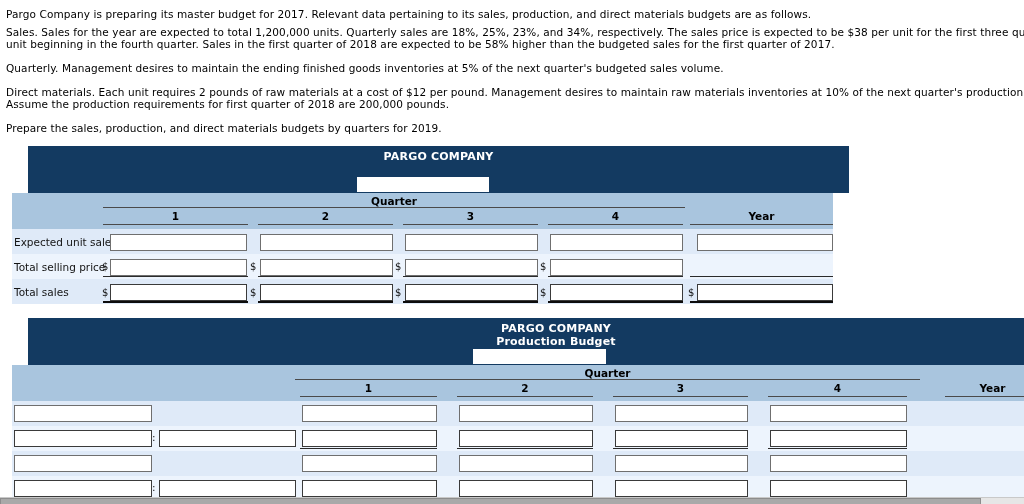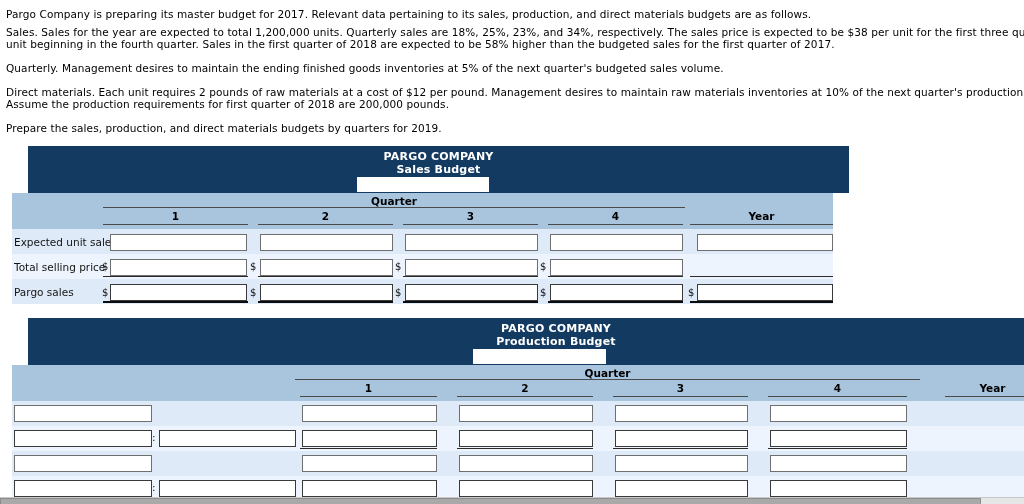--- a/index.html
+++ b/index.html
@@ -50,21 +50,20 @@
 <div class="intro-line" style="top:26px"><span class="it">Sales.</span><span> Sales for the year are expected to total 1,200,000 units. Quarterly sales are 18%, 25%, 23%, and 34%, respectively. The sales price is expected to be $38 per unit for the first three quarters and $</span></div>
 <div class="intro-line" style="top:38px"><span>unit beginning in the fourth quarter. Sales in the first quarter of 2018 are expected to be 58% higher than the budgeted sales for the first quarter of 2017.</span></div>
 <div class="intro-line" style="top:62px"><span class="it">Quarterly.</span><span> Management desires to maintain the ending finished goods inventories at 5% of the next quarter's budgeted sales volume.</span></div>
 <div class="intro-line" style="top:86px"><span class="it">Direct materials.</span><span> Each unit requires 2 pounds of raw materials at a cost of $12 per pound. Management desires to maintain raw materials inventories at 10% of the next quarter's production requirements.</span></div>
 <div class="intro-line" style="top:98px"><span>Assume the production requirements for first quarter of 2018 are 200,000 pounds.</span></div>
 <div class="intro-line" style="top:122px"><span>Prepare the sales, production, and direct materials budgets by quarters for 2019.</span></div>
 
 <div class="tbl" style="left:12px;top:146px;width:821px;height:158px">
   <div class="navy" style="width:821px;height:47px">
     <div class="hline" style="top:4px">PARGO COMPANY</div>
-    <div class="hline" style="top:17px">Sales Budget</div>
   </div>
   <input type="text" class="hdr-input" style="left: 345px; top: 31px; width: 126px;">
 
   <div class="band" style="left:0;top:47px;width:821px;height:36px"></div>
   <div class="qtext" style="left:91px;top:49px;width:582px">Quarter</div>
   <div class="uline" style="left:91px;top:61px;width:582px"></div>
   <div class="colhead" style="left:91px;top:64px;width:145px">1</div>
   <div class="colhead" style="left:246px;top:64px;width:135px">2</div>
   <div class="colhead" style="left:391px;top:64px;width:135px">3</div>
   <div class="colhead" style="left:536px;top:64px;width:135px">4</div>
@@ -94,21 +93,21 @@
   <input type="text" class="ibox" style="left: 98px; top: 113px; width: 129px;">
   <input type="text" class="ibox" style="left: 248px; top: 113px; width: 125px;">
   <input type="text" class="ibox" style="left: 393px; top: 113px; width: 125px;">
   <input type="text" class="ibox" style="left: 538px; top: 113px; width: 125px;">
   <div class="rule" style="left:91px;top:130px;width:145px"></div>
   <div class="rule" style="left:246px;top:130px;width:135px"></div>
   <div class="rule" style="left:391px;top:130px;width:135px"></div>
   <div class="rule" style="left:536px;top:130px;width:135px"></div>
   <div class="rule" style="left:678px;top:130px;width:143px"></div>
 
-  <div class="rlabel" style="left:2px;top:140px">Pargo sales</div>
+  <div class="rlabel" style="left:2px;top:140px">Total sales</div>
   <span class="dollar" style="left:90px;top:141px">$</span>
   <span class="dollar" style="left:238px;top:141px">$</span>
   <span class="dollar" style="left:383px;top:141px">$</span>
   <span class="dollar" style="left:528px;top:141px">$</span>
   <span class="dollar" style="left:676px;top:141px">$</span>
   <input type="text" class="ibox strong" style="left: 98px; top: 138px; width: 129px;">
   <input type="text" class="ibox strong" style="left: 248px; top: 138px; width: 125px;">
   <input type="text" class="ibox strong" style="left: 393px; top: 138px; width: 125px;">
   <input type="text" class="ibox strong" style="left: 538px; top: 138px; width: 125px;">
   <input type="text" class="ibox strong" style="left: 685px; top: 138px; width: 128px;">

